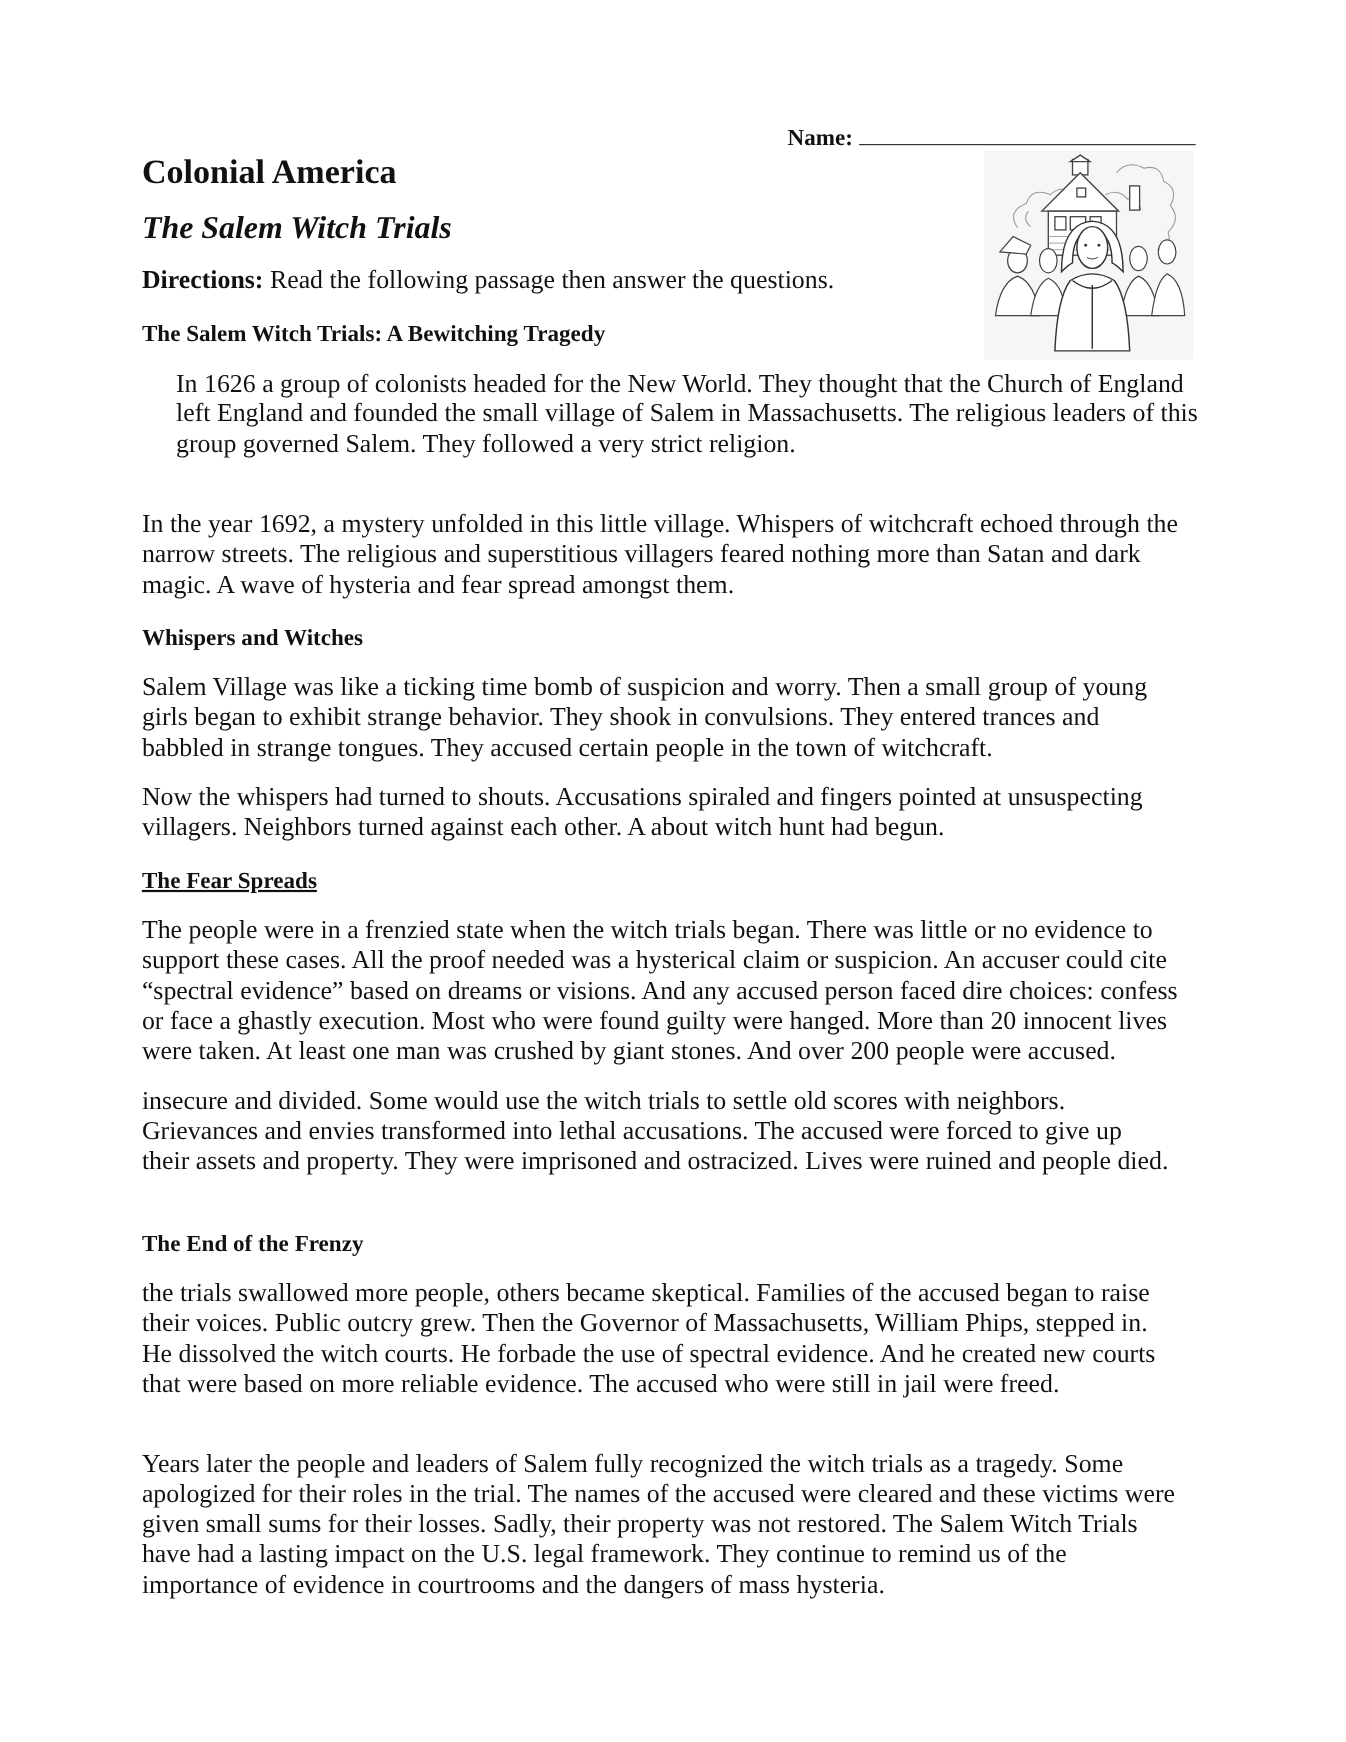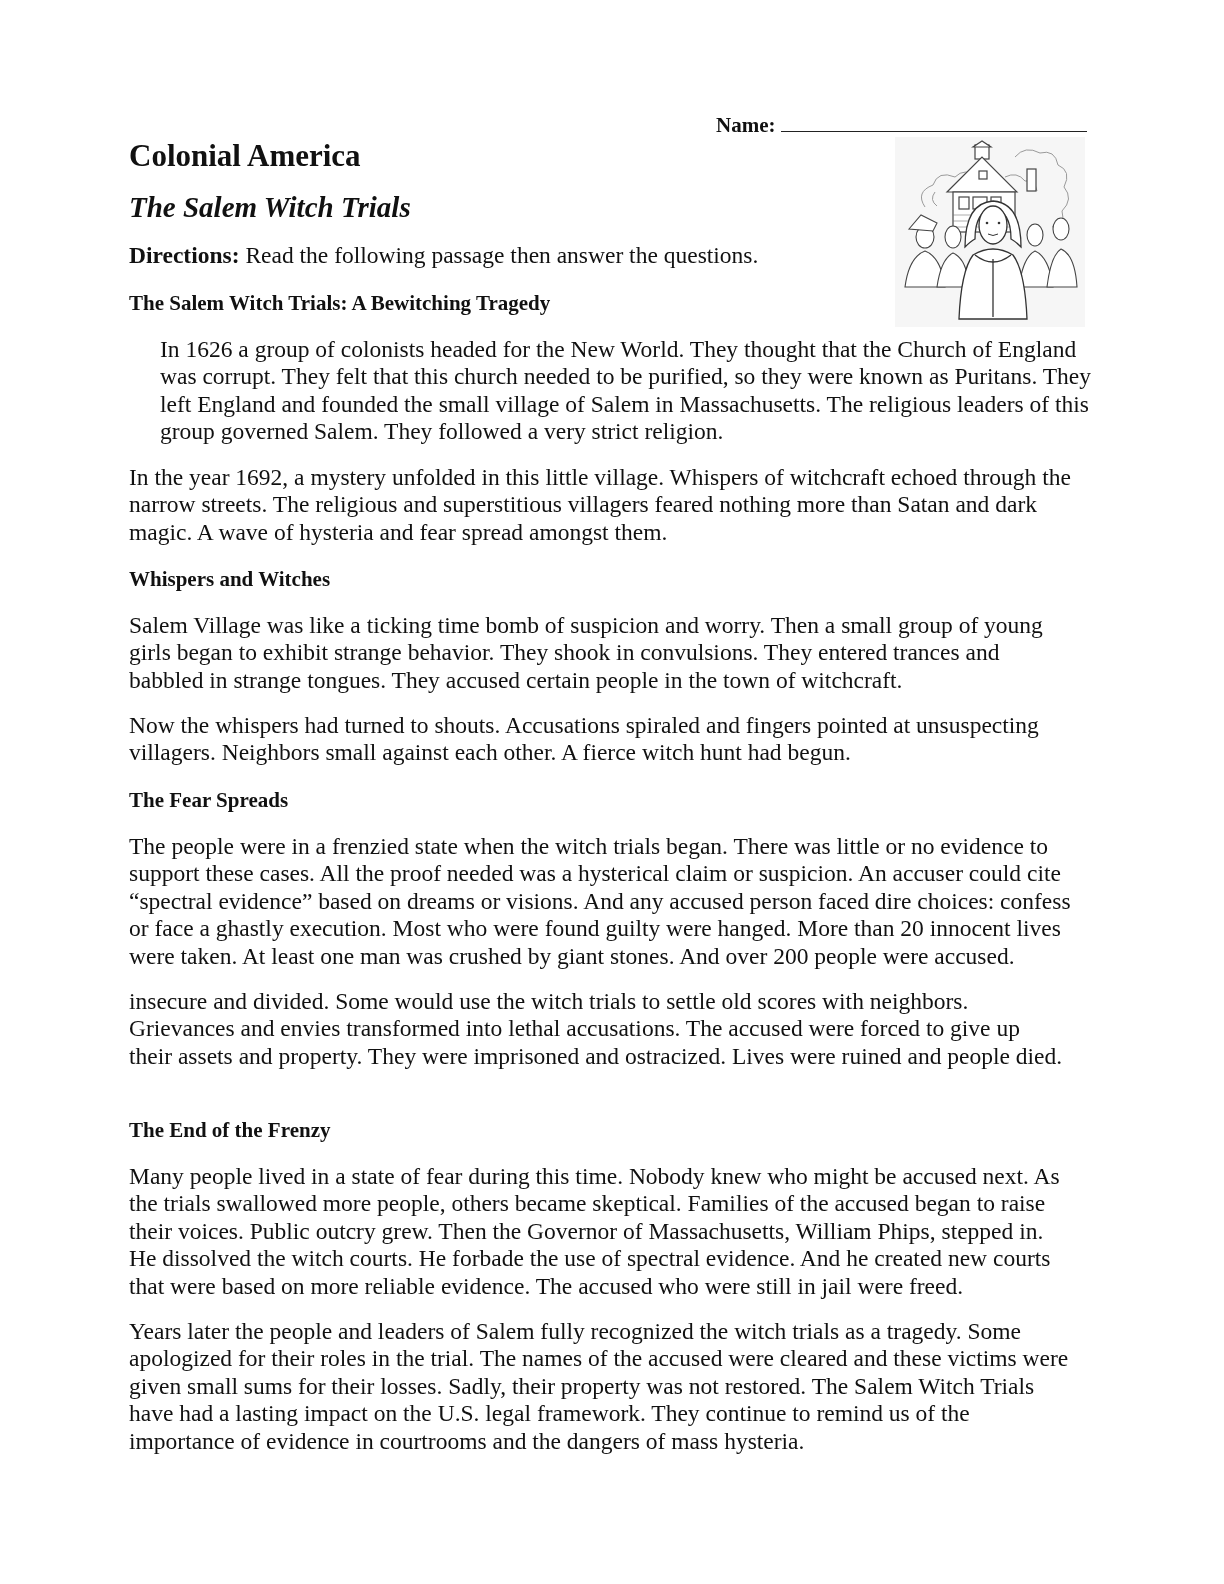--- a/index.html
+++ b/index.html
@@ -154,58 +154,56 @@
       <circle cx="92" cy="86" r="1.3"></circle>
       <circle cx="104" cy="86" r="1.3"></circle>
     </g>
     <path d="M93 97 q5 3 10 0" fill="none" stroke="#333" stroke-width="1"></path>
   </svg>
 </div>
 
 <h3 class="section-heading" style="top:289px;">The Salem Witch Trials: A Bewitching Tragedy</h3>
 <div class="para" style="top:336px;margin-left:31px;">
   <span class="ln">In 1626 a group of colonists headed for the New World. They thought that the Church of England</span>
-  <span class="ln">was corrupt. They felt that this church needed to be purified, so they were known as Puritans. They</span>
   <span class="ln">left England and founded the small village of Salem in Massachusetts.  The religious leaders of this</span>
   <span class="ln">group governed Salem. They followed a very strict religion.</span>
 </div>
 <div class="para" style="top:464px;">
   <span class="ln">In the year 1692, a mystery unfolded in this little village. Whispers of witchcraft echoed through the</span>
   <span class="ln">narrow streets. The religious and superstitious villagers feared nothing more than Satan and dark</span>
   <span class="ln">magic. A wave of hysteria and fear spread amongst them.</span>
 </div>
 
 <h3 class="section-heading" style="top:565px;">Whispers and Witches</h3>
 <div class="para" style="top:612px;">
   <span class="ln">Salem Village was like a ticking time bomb of suspicion and worry. Then a small group of young</span>
   <span class="ln">girls began to exhibit strange behavior. They shook in convulsions. They entered trances and</span>
   <span class="ln">babbled in strange tongues. They accused certain people in the town of witchcraft.</span>
 </div>
 <div class="para" style="top:712px;">
   <span class="ln">Now the whispers had turned to shouts. Accusations spiraled and fingers pointed at unsuspecting</span>
-  <span class="ln">villagers. Neighbors small against each other. A fierce witch hunt had begun.</span>
-</div>
-
-<h3 class="section-heading" style="top:786px;">The Fear Spreads</h3>
+  <span class="ln">villagers. Neighbors turned against each other. A about witch hunt had begun.</span>
+</div>
+
+<h3 class="section-heading" style="top:786px;text-decoration:underline;">The Fear Spreads</h3>
 <div class="para" style="top:833px;">
   <span class="ln">The people were in a frenzied state when the witch trials began. There was little or no evidence to</span>
   <span class="ln">support these cases. All the proof needed was a hysterical claim or suspicion. An accuser could cite</span>
   <span class="ln">“spectral evidence” based on dreams or visions. And any accused person faced dire choices: confess</span>
   <span class="ln">or face a ghastly execution. Most who were found guilty were hanged. More than 20 innocent lives</span>
   <span class="ln">were taken. At least one man was crushed by giant stones. And over 200 people were accused.</span>
 </div>
 <div class="para" style="top:988px;">
   <span class="ln">insecure and divided. Some would use the witch trials to settle old scores with neighbors.</span>
   <span class="ln">Grievances and envies transformed into lethal accusations.  The accused were forced to give up</span>
   <span class="ln">their assets and property. They were imprisoned and ostracized. Lives were ruined and people died.</span>
 </div>
 
 <h3 class="section-heading" style="top:1116px;">The End of the Frenzy</h3>
 <div class="para" style="top:1163px;">
-  <span class="ln">Many people lived in a state of fear during this time. Nobody knew who might be accused next. As</span>
   <span class="ln">the trials swallowed more people, others became skeptical. Families of the accused began to raise</span>
   <span class="ln">their voices. Public outcry grew. Then the Governor of Massachusetts, William Phips, stepped in.</span>
   <span class="ln">He dissolved the witch courts. He forbade the use of spectral evidence. And he created new courts</span>
   <span class="ln">that were based on more reliable evidence. The accused who were still in jail were freed.</span>
 </div>
 <div class="para" style="top:1318px;">
   <span class="ln">Years later the people and leaders of Salem fully recognized the witch trials as a tragedy. Some</span>
   <span class="ln">apologized for their roles in the trial. The names of the accused were cleared and these victims were</span>
   <span class="ln">given small sums for their losses. Sadly, their property was not restored. The Salem Witch Trials</span>
   <span class="ln">have had a lasting impact on the U.S. legal framework. They continue to remind us of the</span>

